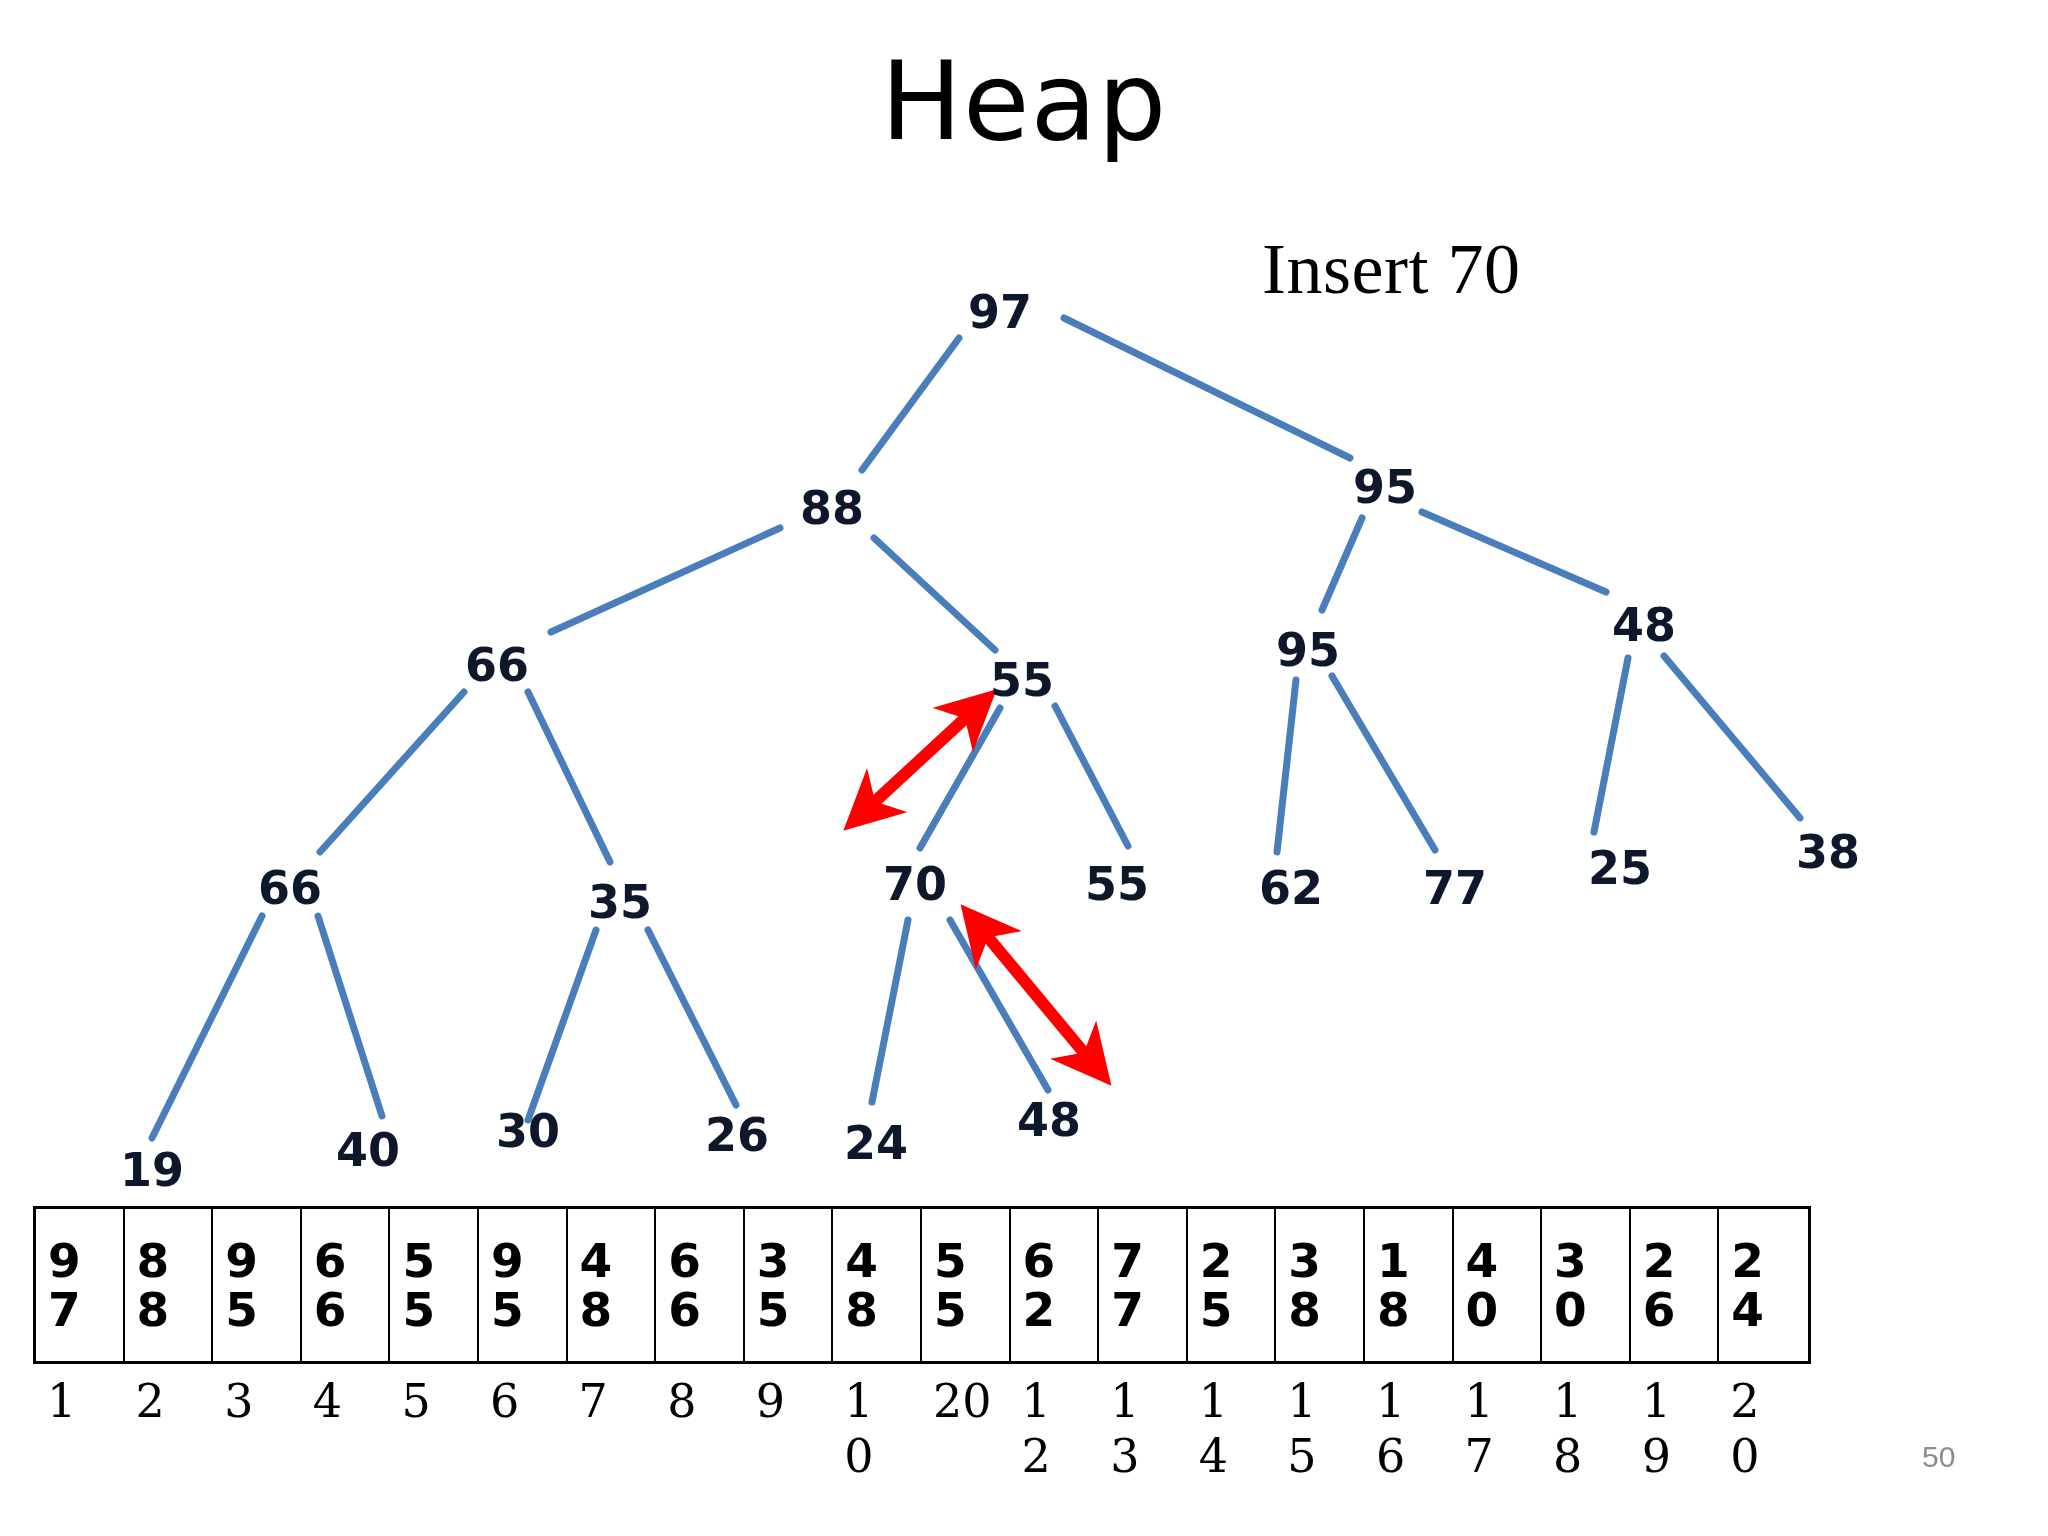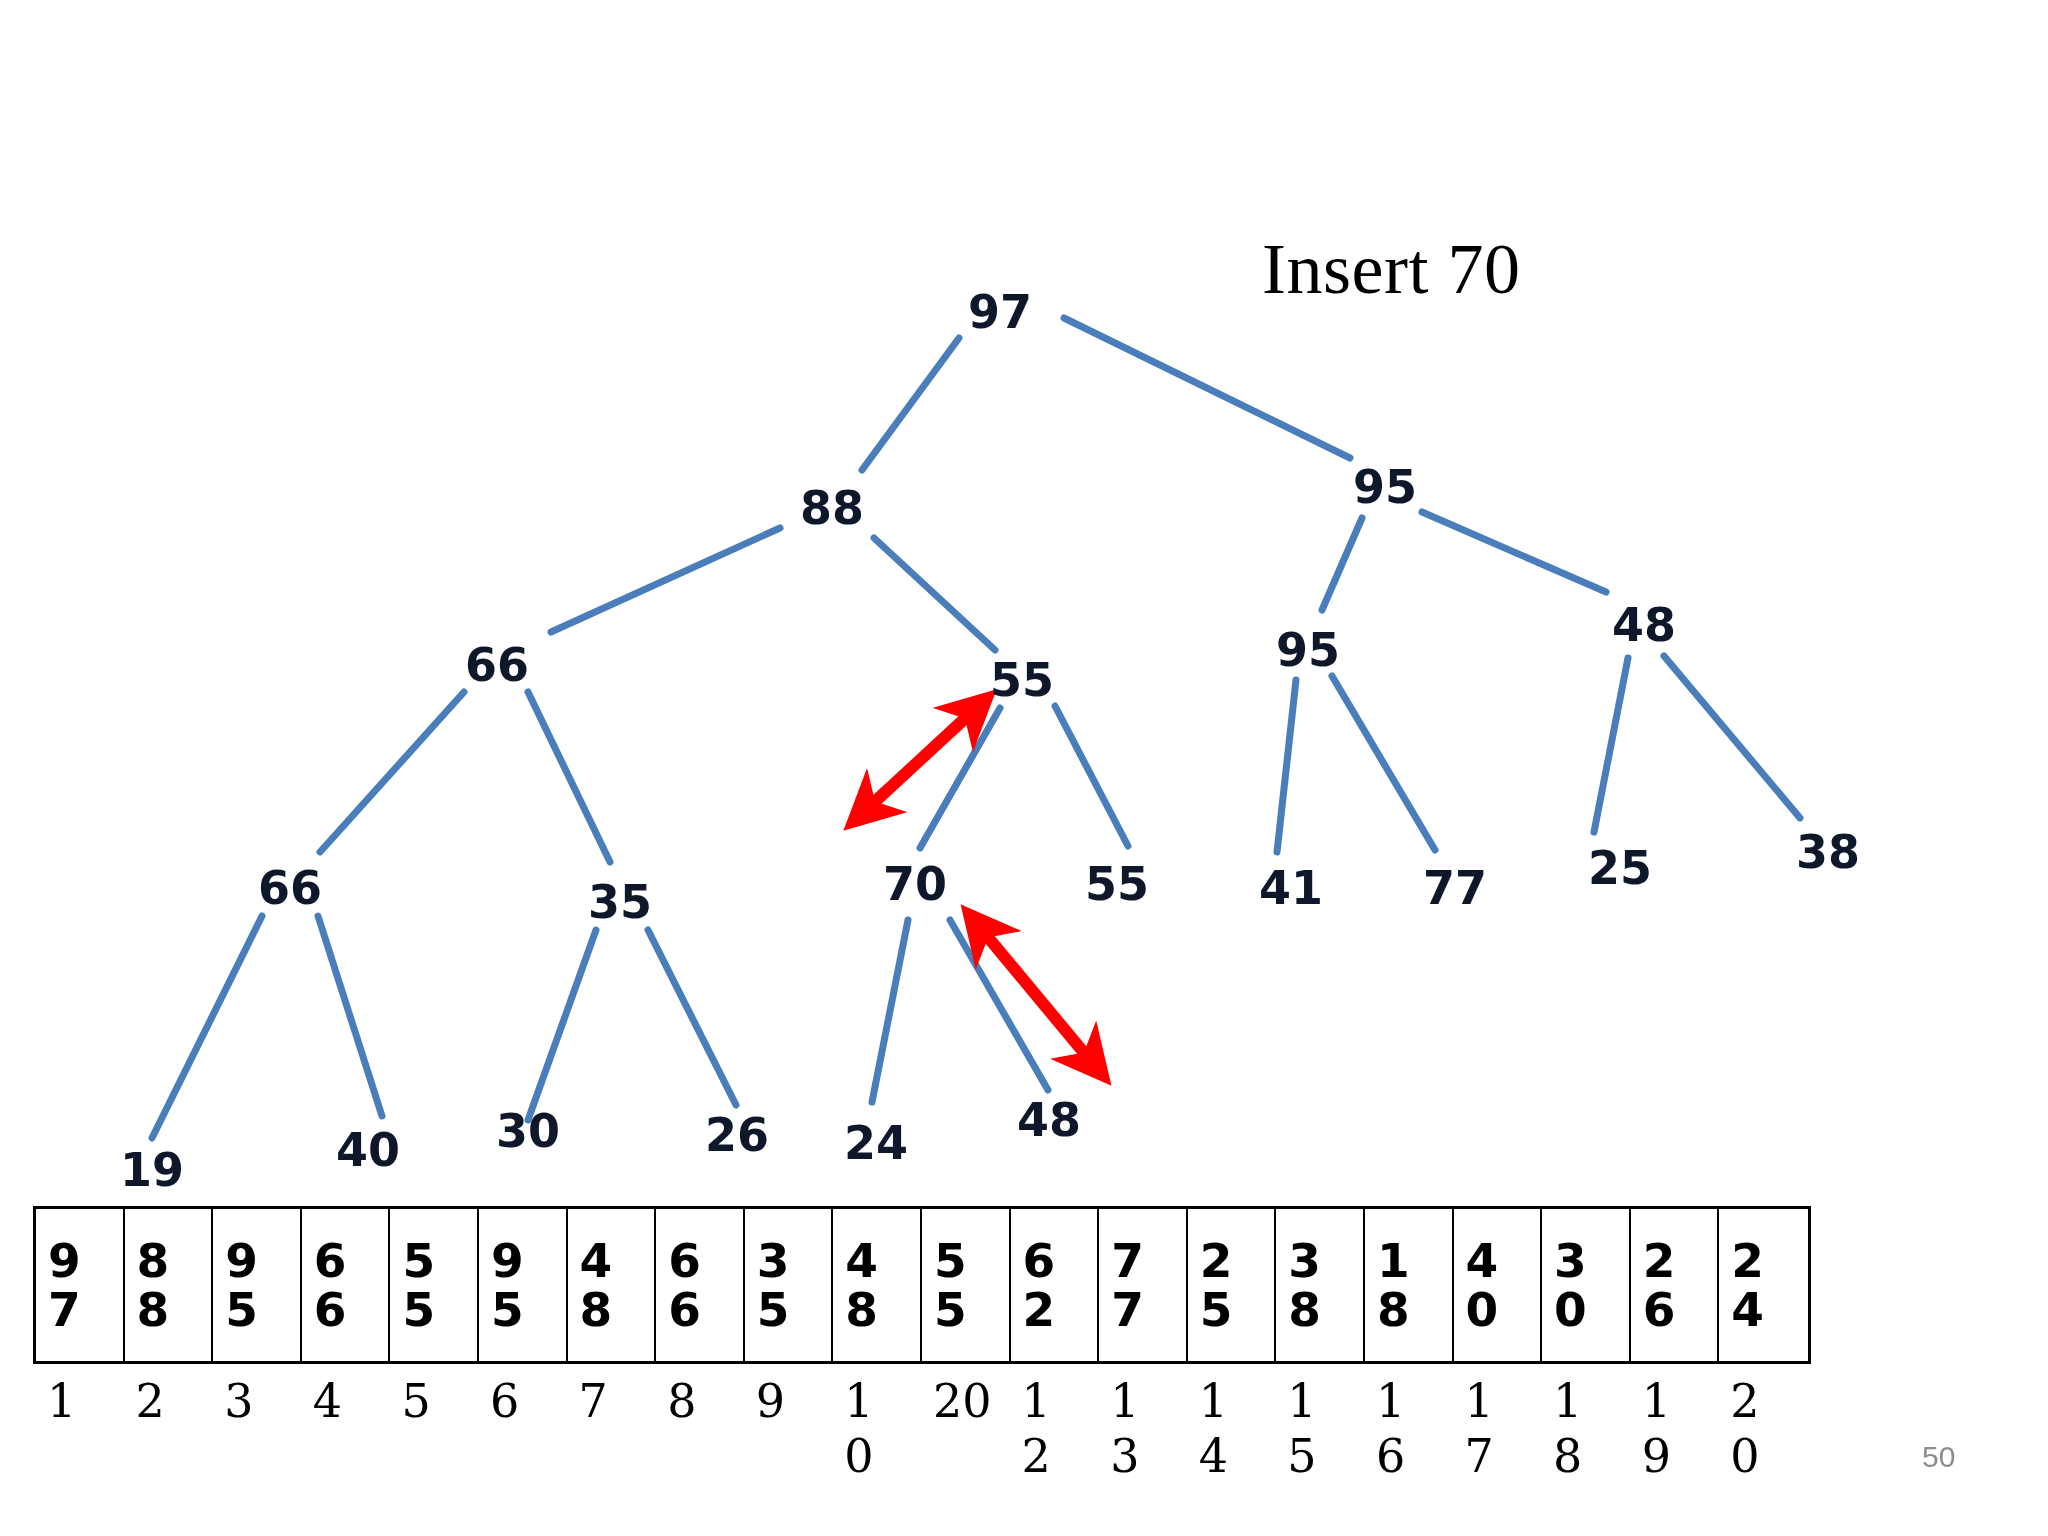--- a/index.html
+++ b/index.html
@@ -123,20 +123,21 @@
     font-family: "Liberation Sans", sans-serif;
     font-size: 30px;
     color: #8c8c8c;
   }
 </style>
 </head>
 <body>
 
 <div id="slide">
 
+  <div id="title">Heap</div>
 
   <div id="caption">Insert 70</div>
 
   <svg id="tree-svg" viewBox="0 0 2048 1536" xmlns="http://www.w3.org/2000/svg">
     <defs>
       <marker id="arrowhead-end" markerWidth="5" markerHeight="5" refX="2.2" refY="2.5" orient="auto">
         <path d="M0,0 L5,2.5 L0,5 L1.4,2.5 Z" fill="#FF0000"></path>
       </marker>
       <marker id="arrowhead-start" markerWidth="5" markerHeight="5" refX="2.8" refY="2.5" orient="auto">
         <path d="M5,0 L0,2.5 L5,5 L3.6,2.5 Z" fill="#FF0000"></path>
@@ -175,21 +176,21 @@
       <div class="node" style="left: 832px; top: 508px;">88</div>
       <div class="node" style="left: 1385px; top: 487px;">95</div>
       <div class="node" style="left: 497px; top: 665px;">66</div>
       <div class="node" style="left: 1022px; top: 680px;">55</div>
       <div class="node" style="left: 1308px; top: 650px;">95</div>
       <div class="node" style="left: 1644px; top: 625px;">48</div>
       <div class="node" style="left: 290px; top: 888px;">66</div>
       <div class="node" style="left: 620px; top: 902px;">35</div>
       <div class="node" style="left: 915px; top: 884px; text-align: right;">70</div>
       <div class="node" style="left: 1117px; top: 884px;">55</div>
-      <div class="node" style="left: 1291px; top: 888px;">41</div>
+      <div class="node" style="left: 1291px; top: 888px;">62</div>
       <div class="node" style="left: 1455px; top: 888px;">77</div>
       <div class="node" style="left: 1620px; top: 868px;">25</div>
       <div class="node" style="left: 1828px; top: 852px;">38</div>
       <div class="node" style="left: 152px; top: 1170px;">19</div>
       <div class="node" style="left: 368px; top: 1150px;">40</div>
       <div class="node" style="left: 528px; top: 1131px;">30</div>
       <div class="node" style="left: 737px; top: 1135px;">26</div>
       <div class="node" style="left: 876px; top: 1143px;">24</div>
       <div class="node" style="left: 1049px; top: 1120px;">48</div>
     </div>

